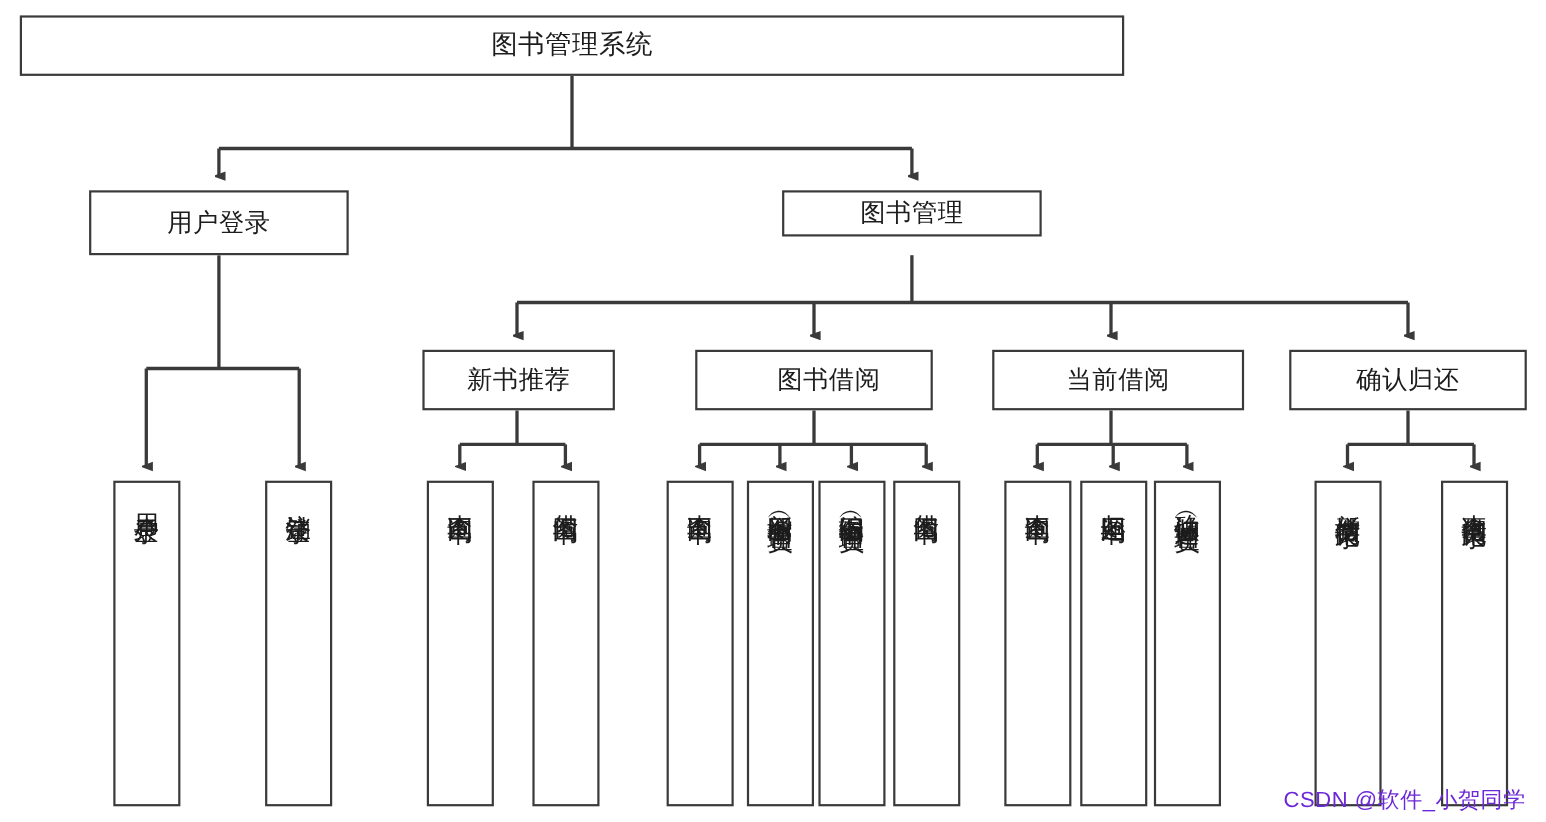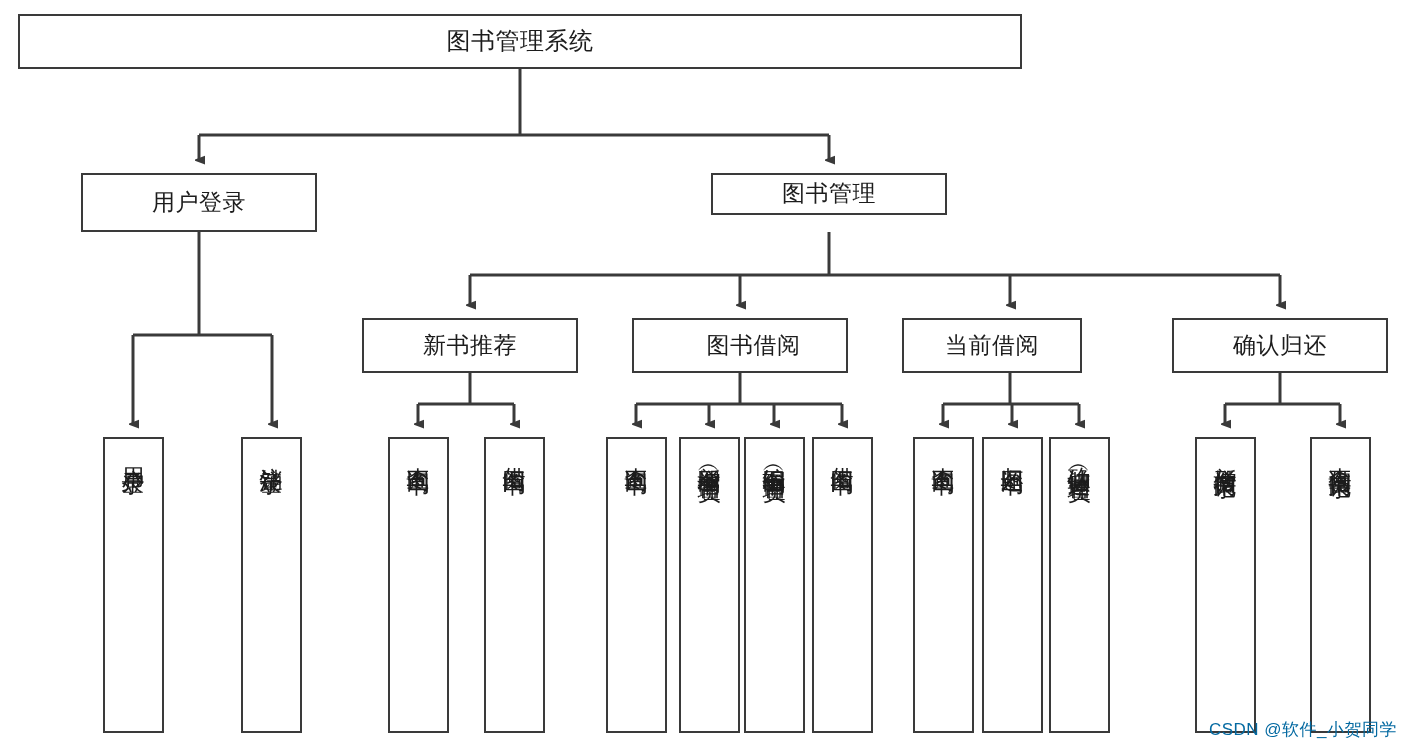--- a/index.html
+++ b/index.html
@@ -54,24 +54,24 @@
   .node.vert .label {
     writing-mode: vertical-rl;
     text-orientation: upright;
     font-size: 23px;
     line-height: 1.05;
     letter-spacing: 2px;
     white-space: nowrap;
   }
   .watermark {
     position: absolute;
-    right: 8px;
+    right: 18px;
     bottom: 6px;
-    font-size: 17px;
-    color: #0369a1;
+    font-size: 20px;
+    color: #6d28d9;
     letter-spacing: 0.5px;
     white-space: nowrap;
   }
 </style>
 </head>
 <body>
 
 <div id="canvas">
 
   <svg class="wires" viewBox="0 0 1405 747" xmlns="http://www.w3.org/2000/svg">
@@ -131,27 +131,27 @@
     <span class="label">图书管理系统</span>
   </div>
 
   <div class="node horiz" style="left:81px; top:173px; width:236px; height:59px;">
     <span class="label">用户登录</span>
   </div>
   <div class="node horiz" style="left:711px; top:173px; width:236px; height:42px;">
     <span class="label">图书管理</span>
   </div>
 
-  <div class="node horiz" style="left:362px; top:318px; width:216px; height:55px;">
+  <div class="node horiz" style="left:384px; top:318px; width:175px; height:55px;">
     <span class="label">新书推荐</span>
   </div>
   <div class="node horiz" style="left:632px; top:318px; width:216px; height:55px;padding-left:27px;">
     <span class="label">图书借阅</span>
   </div>
-  <div class="node horiz" style="left:902px; top:318px; width:180px; height:55px;">
+  <div class="node horiz" style="left:902px; top:318px; width:229px; height:55px;">
     <span class="label">当前借阅</span>
   </div>
   <div class="node horiz" style="left:1172px; top:318px; width:216px; height:55px;">
     <span class="label">确认归还</span>
   </div>
 
   <div class="node vert" style="left:103px; top:437px; width:61px; height:296px;">
     <span class="label">用户登录</span>
   </div>
   <div class="node vert" style="left:241px; top:437px; width:61px; height:296px;">

